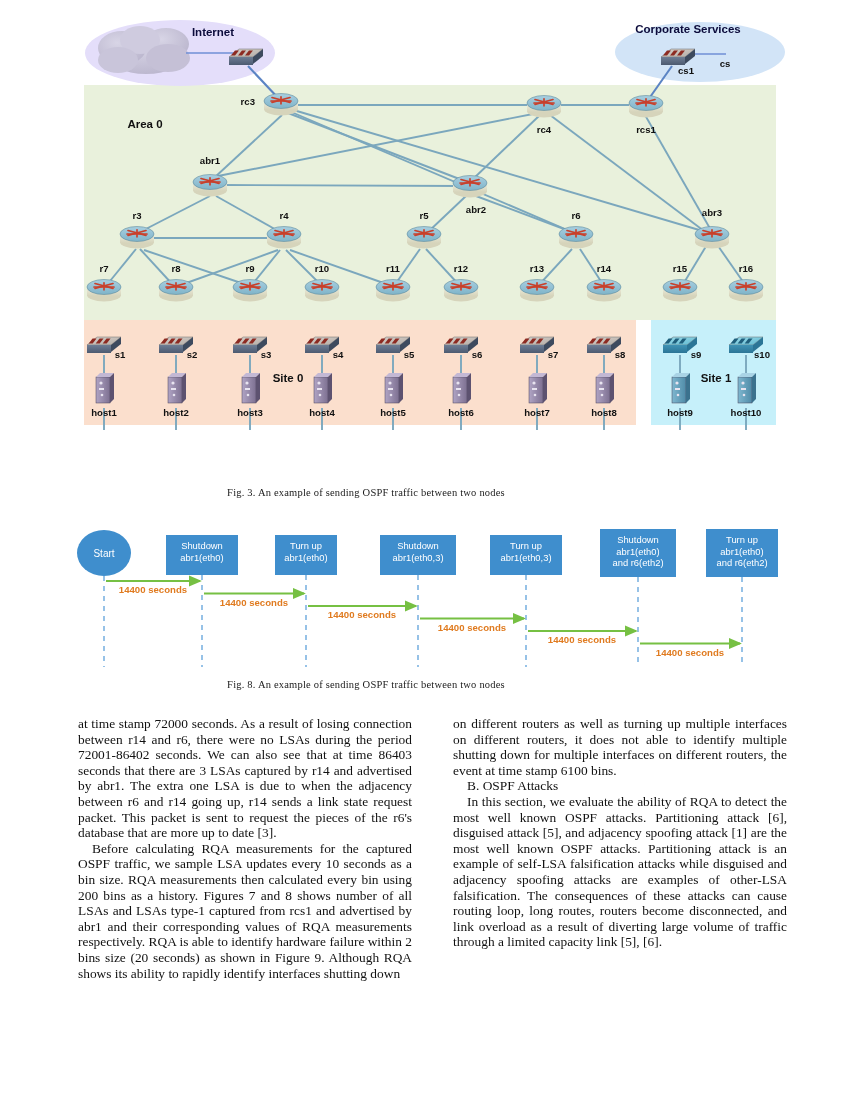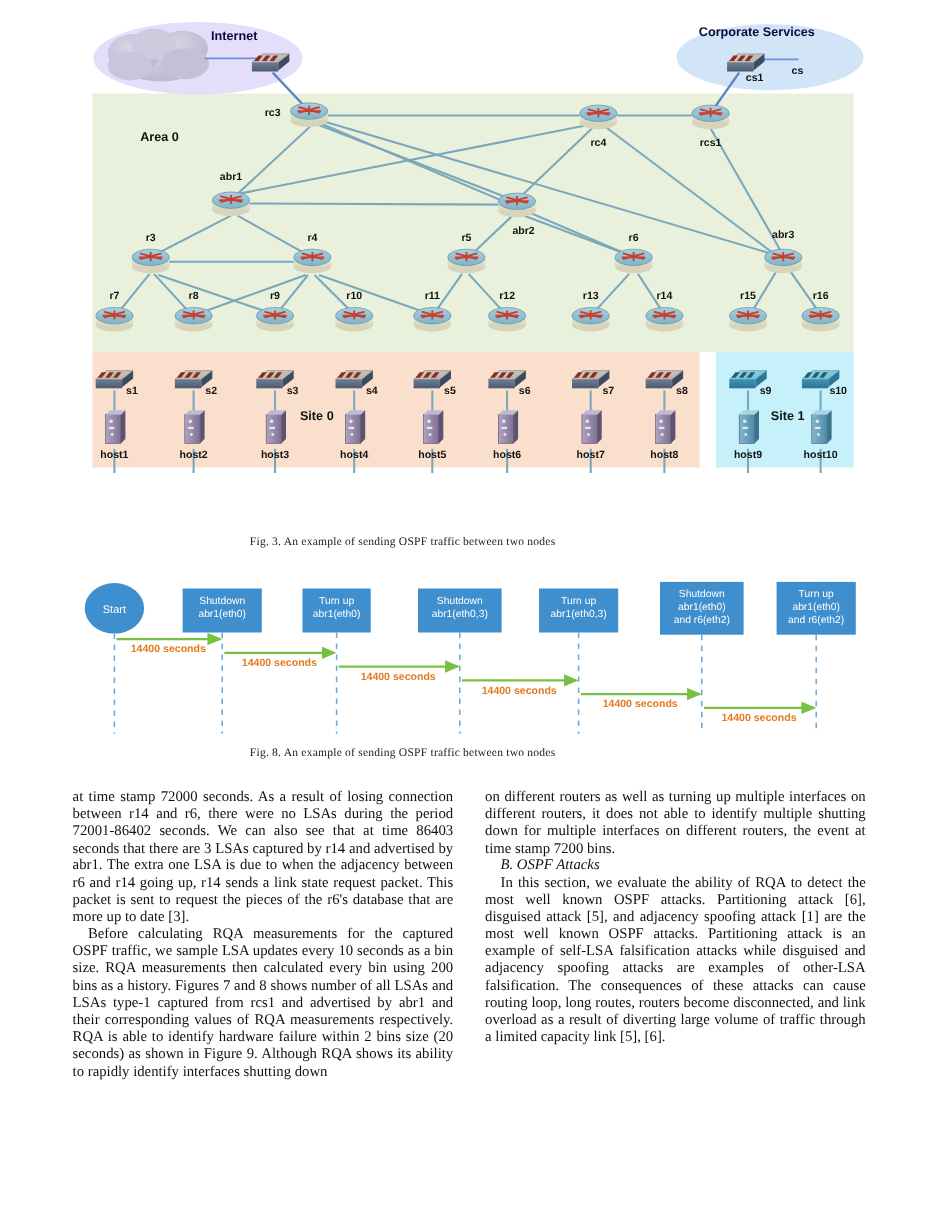--- a/index.html
+++ b/index.html
@@ -27,25 +27,25 @@
   
   .col{
     position:absolute;top:716px;width:350px;
     font-size:13.4px;line-height:15.6px;
     text-align:justify;
     font-family:"Liberation Serif", serif;
     color:#111;
   }
   .col.left{left:62px;}
   .col.right{left:437px;}
-  .col p{margin:0 0 0 4px;text-indent:14px;}
+  .col p{margin:0 0 0 16px;text-indent:14px;}
   .col p.noind{text-indent:0;}
   .subhead{
     margin:13px 0 9px 0;
-    font-style:italic;font-size:13.4px;text-indent:0;
+    font-size:13.4px;text-indent:0;
   }
 </style>
 </head>
 <body>
 
 <div class="page">
 
   <div id="fig3">
     <svg id="fig3-svg" width="850" height="440" viewBox="0 0 850 440">
       <defs>
@@ -671,18 +671,18 @@
   </div>
 
   <div class="fig-caption" style="top:679px;">Fig. 8.   An example of sending OSPF traffic between two nodes</div>
 
   <div class="col left">
     <p class="noind">at time stamp 72000 seconds. As a result of losing connection between r14 and r6, there were no LSAs during the period 72001-86402 seconds. We can also see that at time 86403 seconds that there are 3 LSAs captured by r14 and advertised by abr1. The extra one LSA is due to when the adjacency between r6 and r14 going up, r14 sends a link state request packet. This packet is sent to request the pieces of the r6's database that are more up to date [3].</p>
     <p>Before calculating RQA measurements for the captured OSPF traffic, we sample LSA updates every 10 seconds as a bin size. RQA measurements then calculated every bin using 200 bins as a history. Figures 7 and 8 shows number of all LSAs and LSAs type-1 captured from rcs1 and advertised by abr1 and their corresponding values of RQA measurements respectively. RQA is able to identify hardware failure within 2 bins size (20 seconds) as shown in Figure 9. Although RQA shows its ability to rapidly identify interfaces shutting down</p>
   </div>
 
   <div class="col right">
-    <p class="noind">on different routers as well as turning up multiple interfaces on different routers, it does not able to identify multiple shutting down for multiple interfaces on different routers, the event at time stamp 7200 bins.</p>
+    <p class="noind">on different routers as well as turning up multiple interfaces on different routers, it does not able to identify multiple shutting down for multiple interfaces on different routers, the event at time stamp 6100 bins.</p>
     <p class="subhead">B.  OSPF Attacks</p>
     <p>In this section, we evaluate the ability of RQA to detect the most well known OSPF attacks. Partitioning attack [6], disguised attack [5], and adjacency spoofing attack [1] are the most well known OSPF attacks. Partitioning attack is an example of self-LSA falsification attacks while disguised and adjacency spoofing attacks are examples of other-LSA falsification. The consequences of these attacks can cause routing loop, long routes, routers become disconnected, and link overload as a result of diverting large volume of traffic through a limited capacity link [5], [6].</p>
   </div>
 
 </div>
 
 </body></html>

